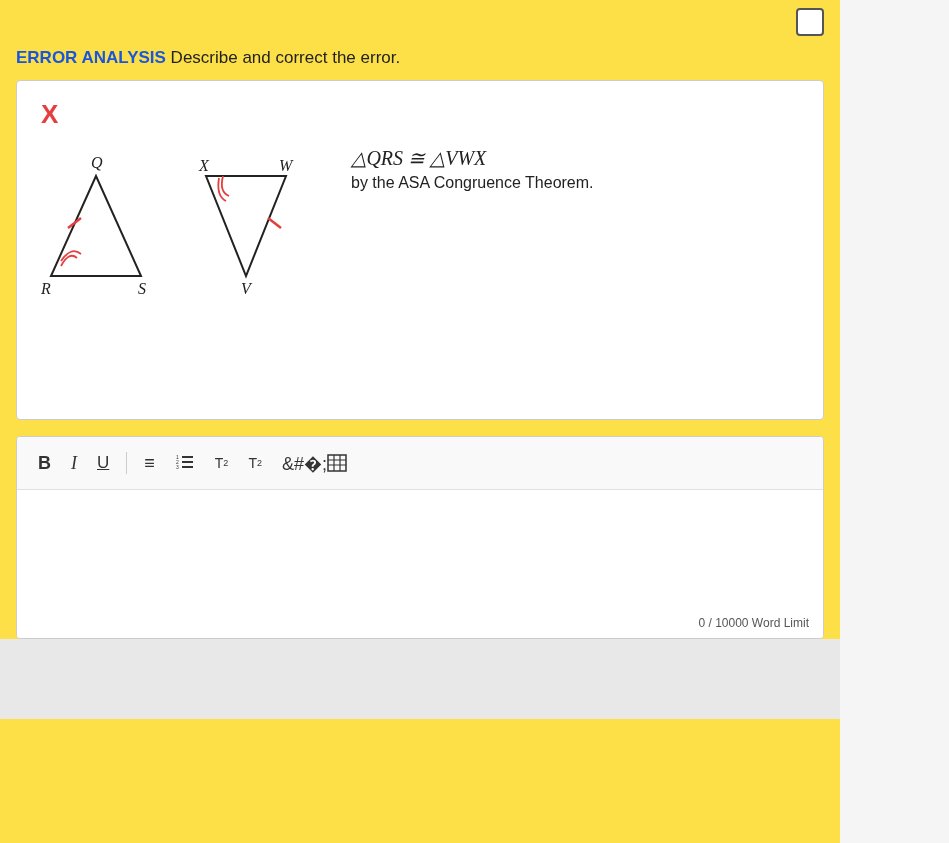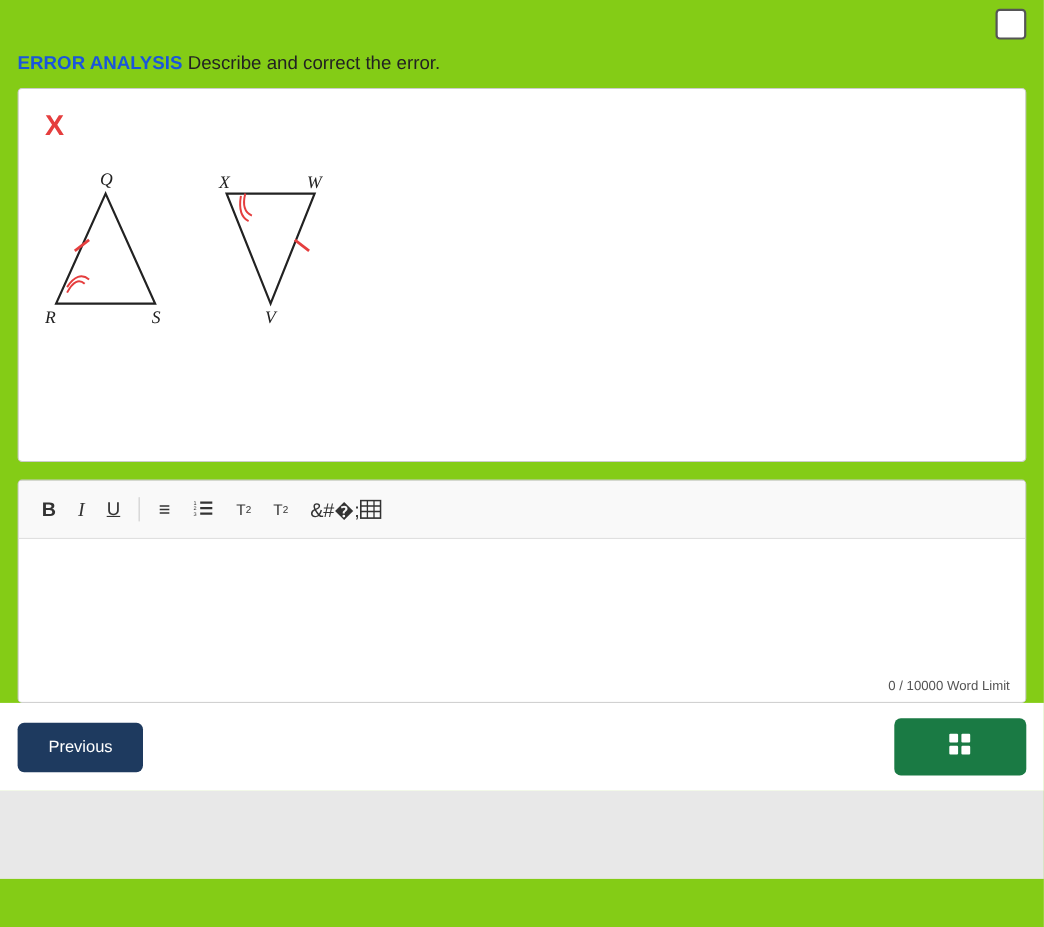--- a/index.html
+++ b/index.html
@@ -5,22 +5,22 @@
     * { box-sizing: border-box; margin: 0; padding: 0; }
     body {
       font-family: Arial, sans-serif;
       background: #f5f5f5;
       width: 949px;
       min-height: 843px;
       overflow-x: hidden;
     }
 
     .page-container {
-      background: #84cc16;
-      width: 949px;
+      background: #fde047;
+      width: 840px;
       min-height: 843px;
       padding: 0;
       position: relative;
     }
 
     
     .top-bar {
       display: flex;
       justify-content: flex-end;
       padding: 8px 16px 4px 16px;
@@ -241,20 +241,24 @@
 
           <path d="M 32,30 Q 28,46 38,50" fill="none" stroke="#e53e3e" stroke-width="1.8"></path>
           <path d="M 28,32 Q 25,50 35,55" fill="none" stroke="#e53e3e" stroke-width="1.8"></path>
 
           <text x="8" y="25" font-size="16" font-style="italic" font-family="serif" fill="#222">X</text>
           <text x="88" y="25" font-size="16" font-style="italic" font-family="serif" fill="#222">W</text>
           <text x="50" y="148" font-size="16" font-style="italic" font-family="serif" fill="#222">V</text>
         </svg>
       </div>
 
+      <div class="theorem-text">
+        <div class="theorem-formula">△QRS ≅ △VWX</div>
+        <div class="theorem-description">by the ASA Congruence Theorem.</div>
+      </div>
     </div>
   </div>
 
   <div class="editor-container">
     <div class="editor-toolbar">
       <button class="toolbar-btn toolbar-btn-bold">B</button>
       <button class="toolbar-btn toolbar-btn-italic">I</button>
       <button class="toolbar-btn toolbar-btn-underline">U</button>
       <div class="toolbar-divider"></div>
       <button class="toolbar-btn">
@@ -288,30 +292,17 @@
           <line x1="1" y1="11" x2="19" y2="11" stroke="#333" stroke-width="1.2"></line>
         </svg>
       </button>
     </div>
     <div class="editor-body" contenteditable="true" style=""></div>
     <div class="word-limit-bar">
       <span>0 / 10000 Word Limit</span>
     </div>
   </div>
 
-  <div class="bottom-nav">
-    <button class="btn-previous">Previous</button>
-    <button class="btn-next">
-      <span>
-        <svg width="24" height="24" viewBox="0 0 24 24">
-          <rect x="2" y="2" width="8" height="8" fill="#fff" rx="1"></rect>
-          <rect x="13" y="2" width="8" height="8" fill="#fff" rx="1"></rect>
-          <rect x="2" y="13" width="8" height="8" fill="#fff" rx="1"></rect>
-          <rect x="13" y="13" width="8" height="8" fill="#fff" rx="1"></rect>
-        </svg>
-      </span>
-    </button>
-  </div>
 
   <div class="bottom-user">
   </div>
 
 </div>
 
 </body></html>

